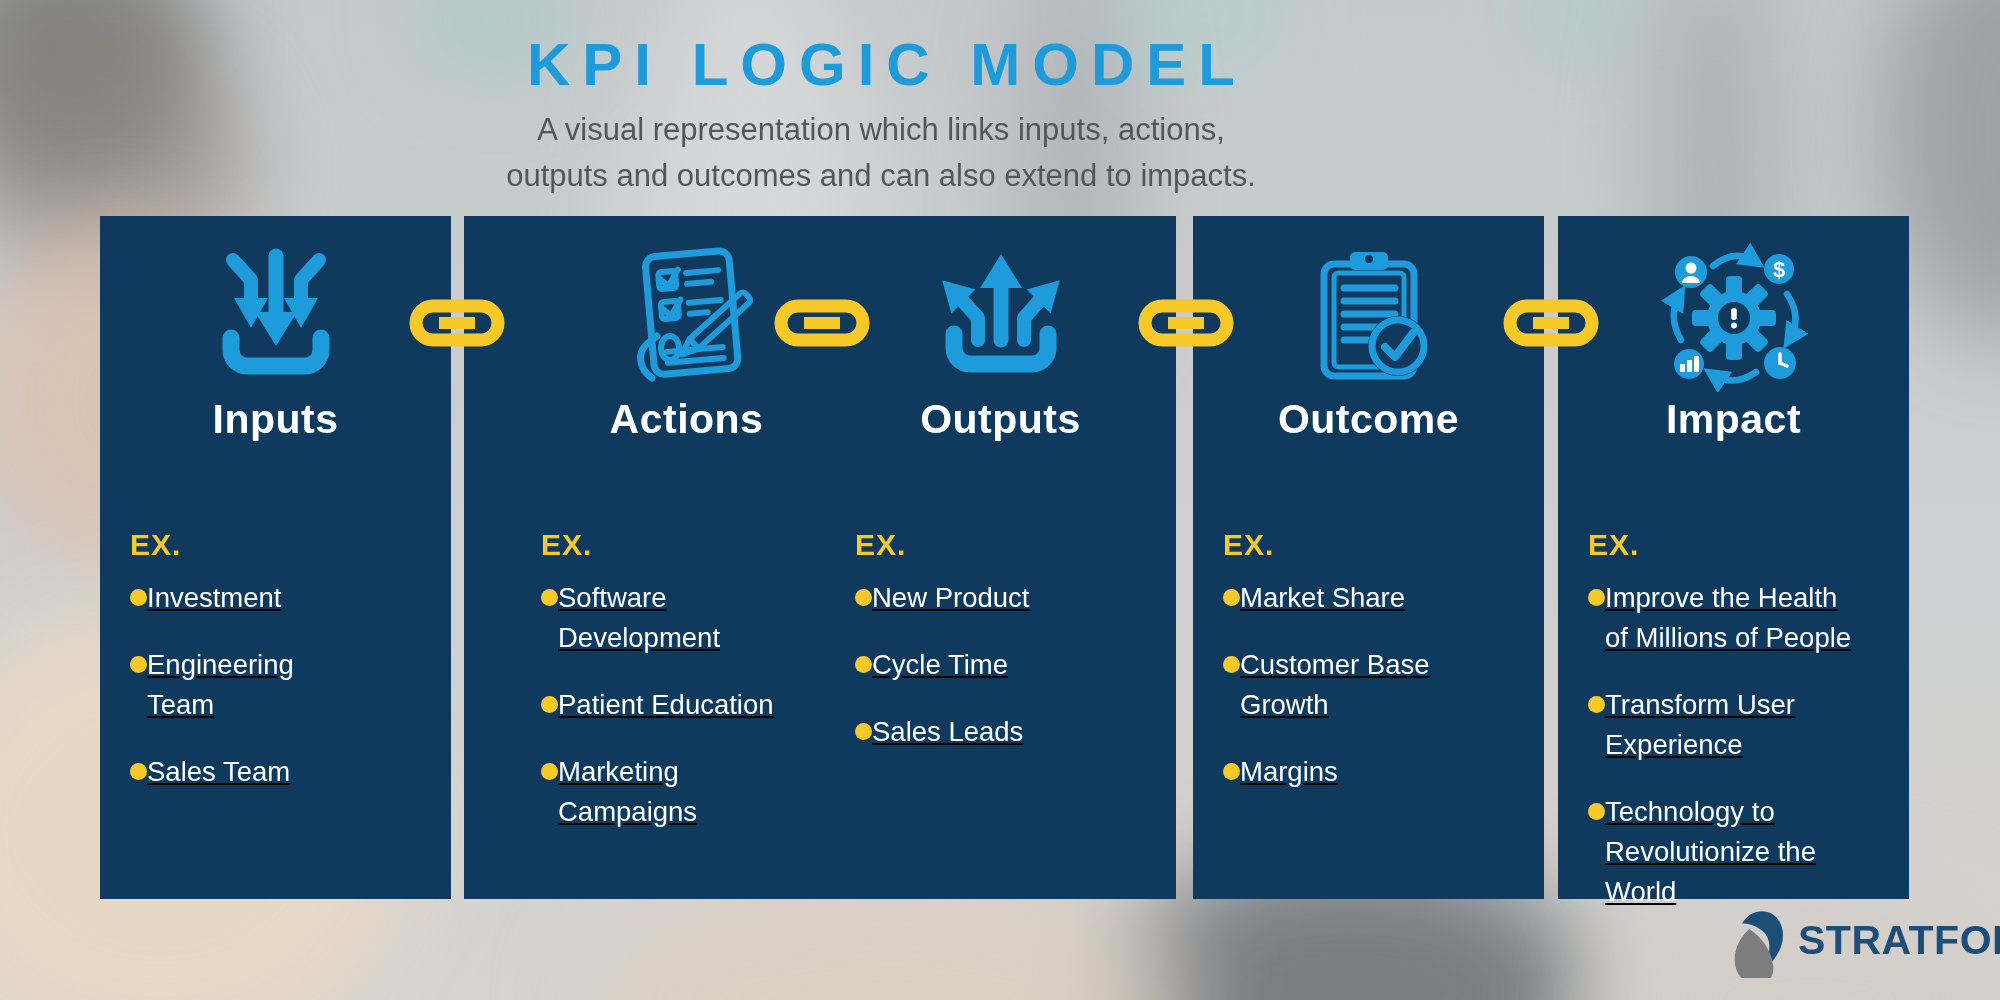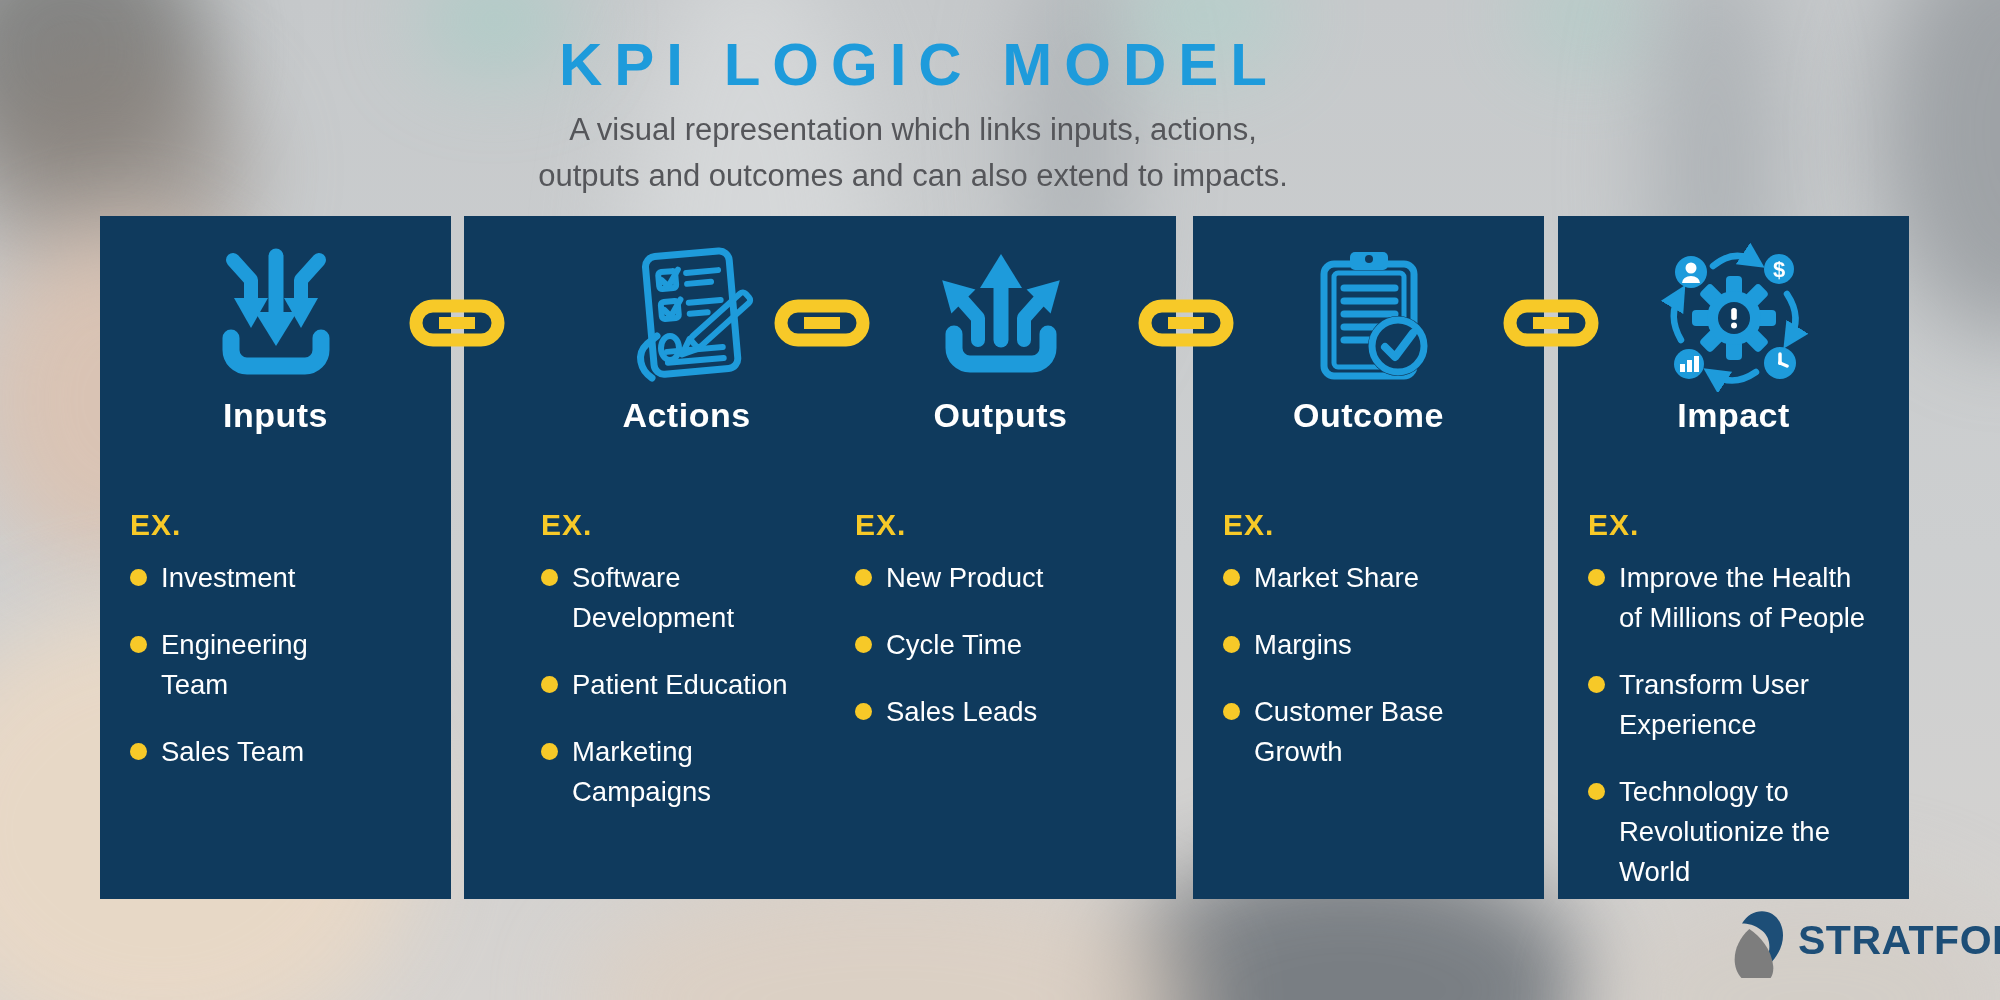--- a/index.html
+++ b/index.html
@@ -14,42 +14,42 @@
   .stage{
     position:relative;width:2000px;height:1000px;overflow:hidden;
     background:linear-gradient(180deg,#c6c9cb 0%,#cdcfd0 55%,#d6d3d0 100%);
     font-family:"Liberation Sans", sans-serif;
   }
   
   .blob{position:absolute;border-radius:50%;filter:blur(45px);}
   .content{position:absolute;inset:0;z-index:2;}
 
   
-  .header{position:absolute;top:30px;left:0;width:1762px;text-align:center;padding-left:32px;}
+  .header{position:absolute;top:30px;left:0;width:1762px;text-align:center;}
   .main-title{
     margin:0;font-size:60px;font-weight:700;color:var(--accent-blue);
     letter-spacing:12px;padding-left:12px;
   }
   .subtitle{margin-top:8px;font-size:31px;font-weight:400;color:var(--subtitle-gray);line-height:46px;}
 
   
   .col{
     position:absolute;top:216px;width:351px;height:683px;
     background:var(--panel-navy);
   }
   .icon-wrap{height:176px;display:flex;align-items:flex-end;justify-content:center;}
   .icon-wrap svg{display:block;}
   .col-title{
-    margin:4px 0 4px 0;text-align:center;color:var(--text-white);
-    font-size:34px;font-weight:700;letter-spacing:.5px;
+    margin:4px 0 16px 0;text-align:center;color:var(--text-white);
+    font-size:41px;font-weight:700;letter-spacing:.5px;
   }
   .col-body{padding:26px 12px 0 30px;}
   .ex{color:var(--accent-yellow);font-size:30px;font-weight:700;letter-spacing:1px;margin-top:43px;}
   ul.items{list-style:none;margin:16px 0 0 0;padding:0;}
-  ul.items li{display:flex;gap:14px;margin:0 0 27px 0;}
+  ul.items li{display:flex;margin:0 0 27px 0;text-decoration:underline;}
   .dot{flex:none;width:17px;height:17px;border-radius:50%;background:var(--accent-yellow);margin-top:11px;}
   .li-text{color:var(--text-white);font-size:27.5px;line-height:40px;white-space:pre-line;}
 
   
   .chain{position:absolute;top:299px;width:96px;height:48px;z-index:3;}
 
   
   .st{stroke:var(--accent-blue);fill:none;stroke-linecap:round;stroke-linejoin:round;}
   .fl{fill:var(--accent-blue);}
   .navyfill{fill:var(--panel-navy);}
@@ -226,26 +226,26 @@
       <h2 class="col-title">Outcome</h2>
       <div class="col-body">
         <div class="ex">EX.</div>
         <ul class="items">
             <li>
               <span class="dot"></span>
               <span class="li-text">Market Share</span>
             </li>
             <li>
               <span class="dot"></span>
-              <span class="li-text">Margins</span>
-            </li>
-            <li>
-              <span class="dot"></span>
               <span class="li-text">Customer Base
 Growth</span>
+            </li>
+            <li>
+              <span class="dot"></span>
+              <span class="li-text">Margins</span>
             </li>
           </ul>
       </div>
     </section>
 
     <section class="col" style="left:1558px;">
       <div class="icon-wrap">
         <svg width="150" height="150" viewBox="0 0 150 150">
           <defs>
             <marker id="ah" viewBox="0 0 10 10" refX="6" refY="5" markerWidth="4" markerHeight="4" orient="auto-start-reverse">

